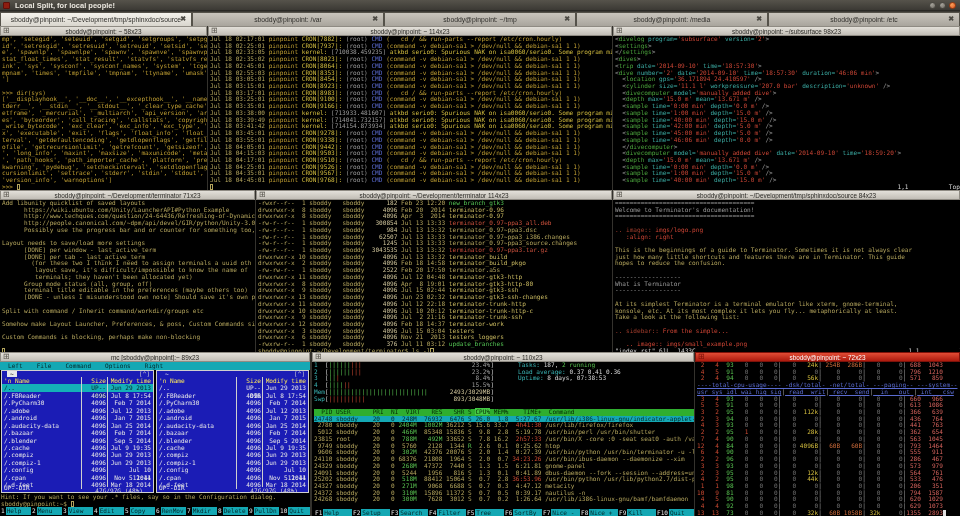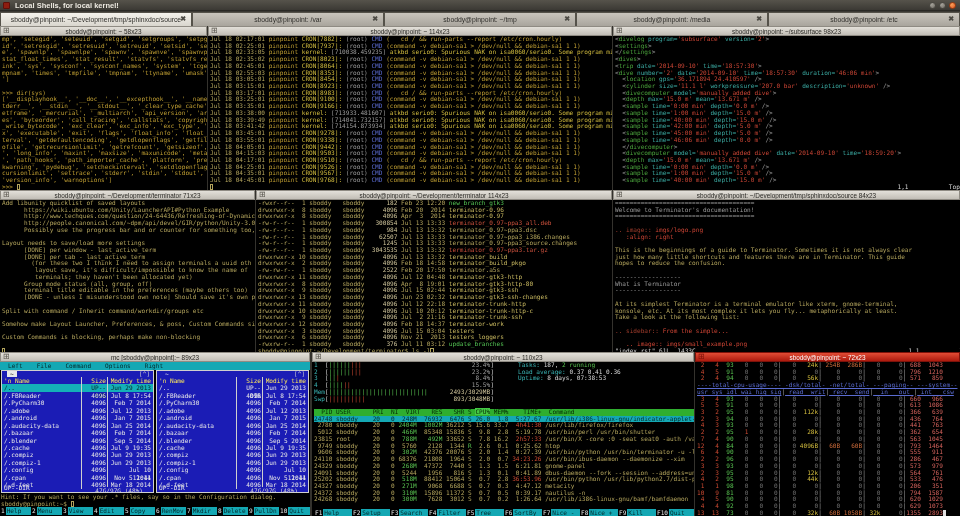--- a/index.html
+++ b/index.html
@@ -72,21 +72,21 @@
   .mc-mini { position:absolute; bottom:1px; left:2px; color:#e8e8e8; }
   .mc-free { position:absolute; bottom:-2px; right:8px; background:#1b1cb5; color:#d8d8d8; padding:0 2px; }
   .mc-hint, .mc-prompt { height:7px; line-height:7px; color:#b3a45c; padding-left:1px; white-space:pre; }
 </style>
 </head>
 <body>
 
 <div id="window">
   <div id="titlebar">
     <div id="app-icon"></div>
-    <span id="title-text">Local Shells, for local kernel!</span>
+    <span id="title-text">Local Split, for local people!</span>
     <span class="winbtn" style="right:24px"></span>
     <span class="winbtn" style="right:14px"></span>
     <span class="winbtn" id="btn-close" style="right:4px"></span>
   </div>
   <div id="tabbar">
       <div class="tab active">
         <span>sboddy@pinpoint: ~/Development/tmp/sphinxdoc/source</span>
         <span class="tab-close">✖</span>
       </div>
       <div class="tab">

